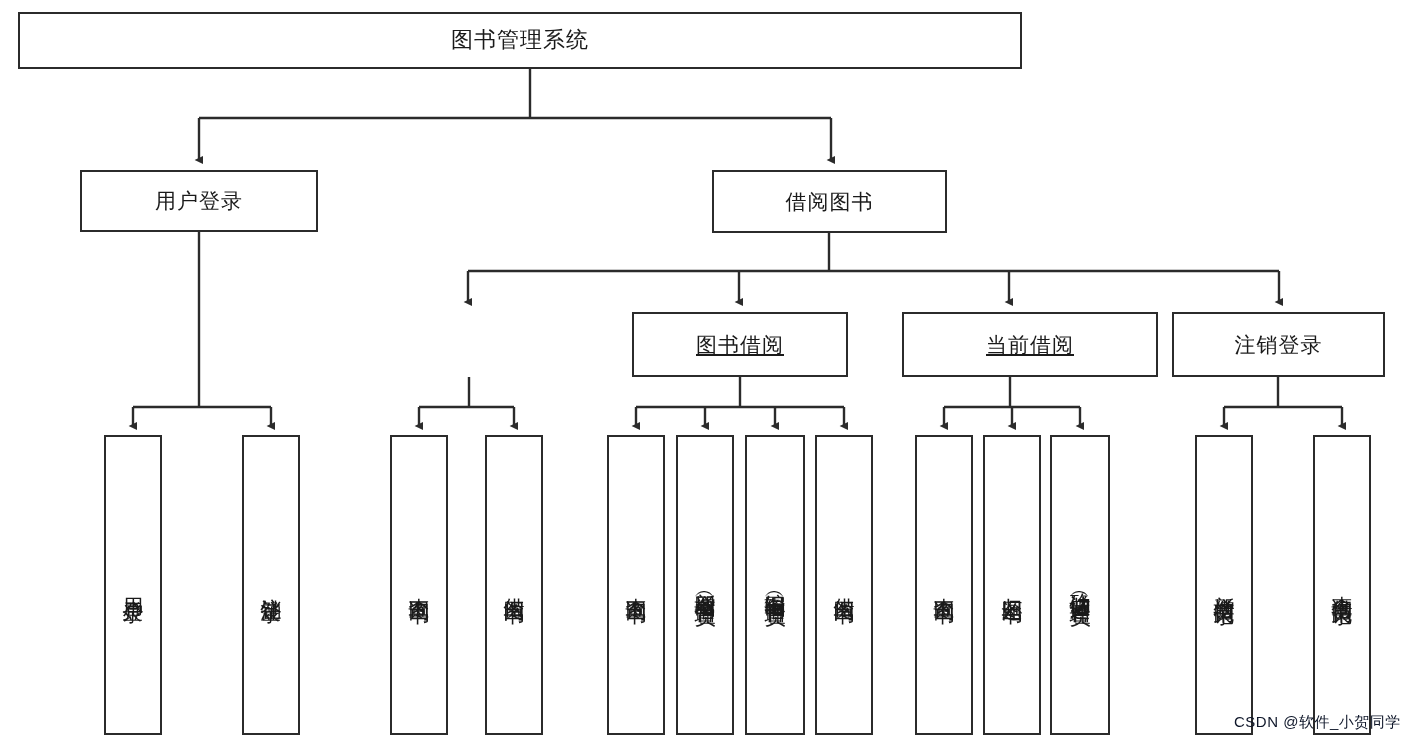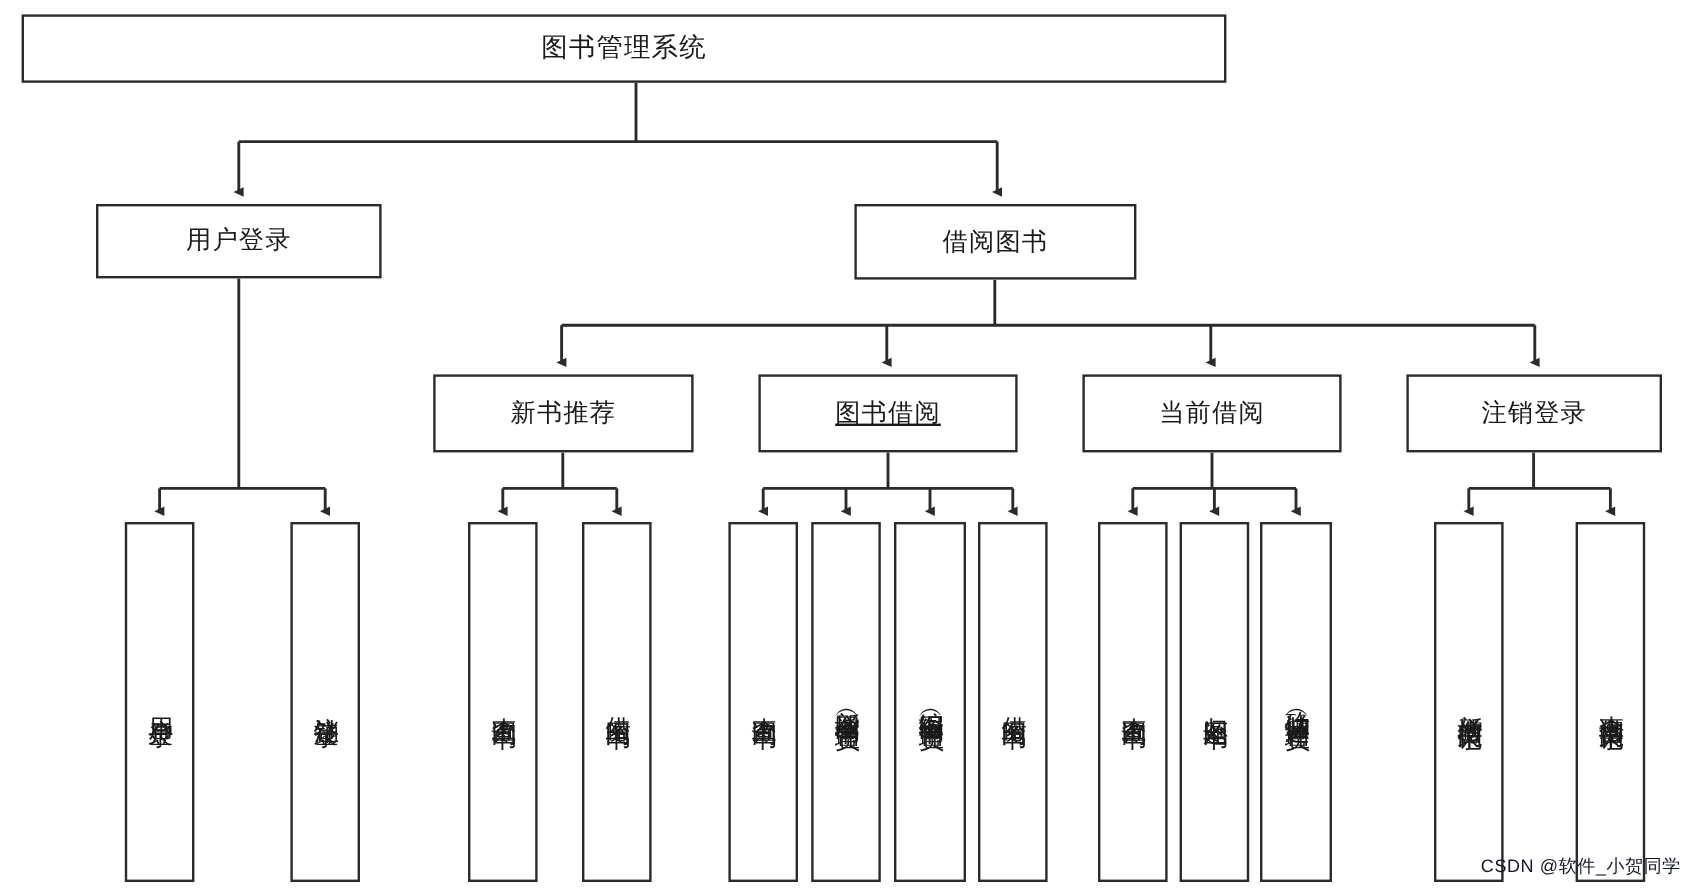--- a/index.html
+++ b/index.html
@@ -132,27 +132,24 @@
     <span>图书管理系统</span>
   </div>
 
   <div class="node horiz" style="left:80px; top:170px; width:238px; height:62px;">
     <span>用户登录</span>
   </div>
   <div class="node horiz" style="left:712px; top:170px; width:235px; height:63px;">
     <span>借阅图书</span>
   </div>
 
-  <div class="node horiz" style="left:361px; top:312px; width:217px; height:65px;">
-    <span>新书推荐</span>
-  </div>
   <div class="node horiz" style="left:632px; top:312px; width:216px; height:65px;text-decoration:underline;">
     <span>图书借阅</span>
   </div>
-  <div class="node horiz" style="left:902px; top:312px; width:216px; height:65px;">
+  <div class="node horiz" style="left:902px; top:312px; width:256px; height:65px;text-decoration:underline;">
     <span>当前借阅</span>
   </div>
   <div class="node horiz" style="left:1172px; top:312px; width:213px; height:65px;">
     <span>注销登录</span>
   </div>
 
   <div class="node vert" style="left:104px; top:435px; width:58px; height:300px;">
     <span class="vtext">用户登录</span>
   </div>
   <div class="node vert" style="left:242px; top:435px; width:58px; height:300px;">

